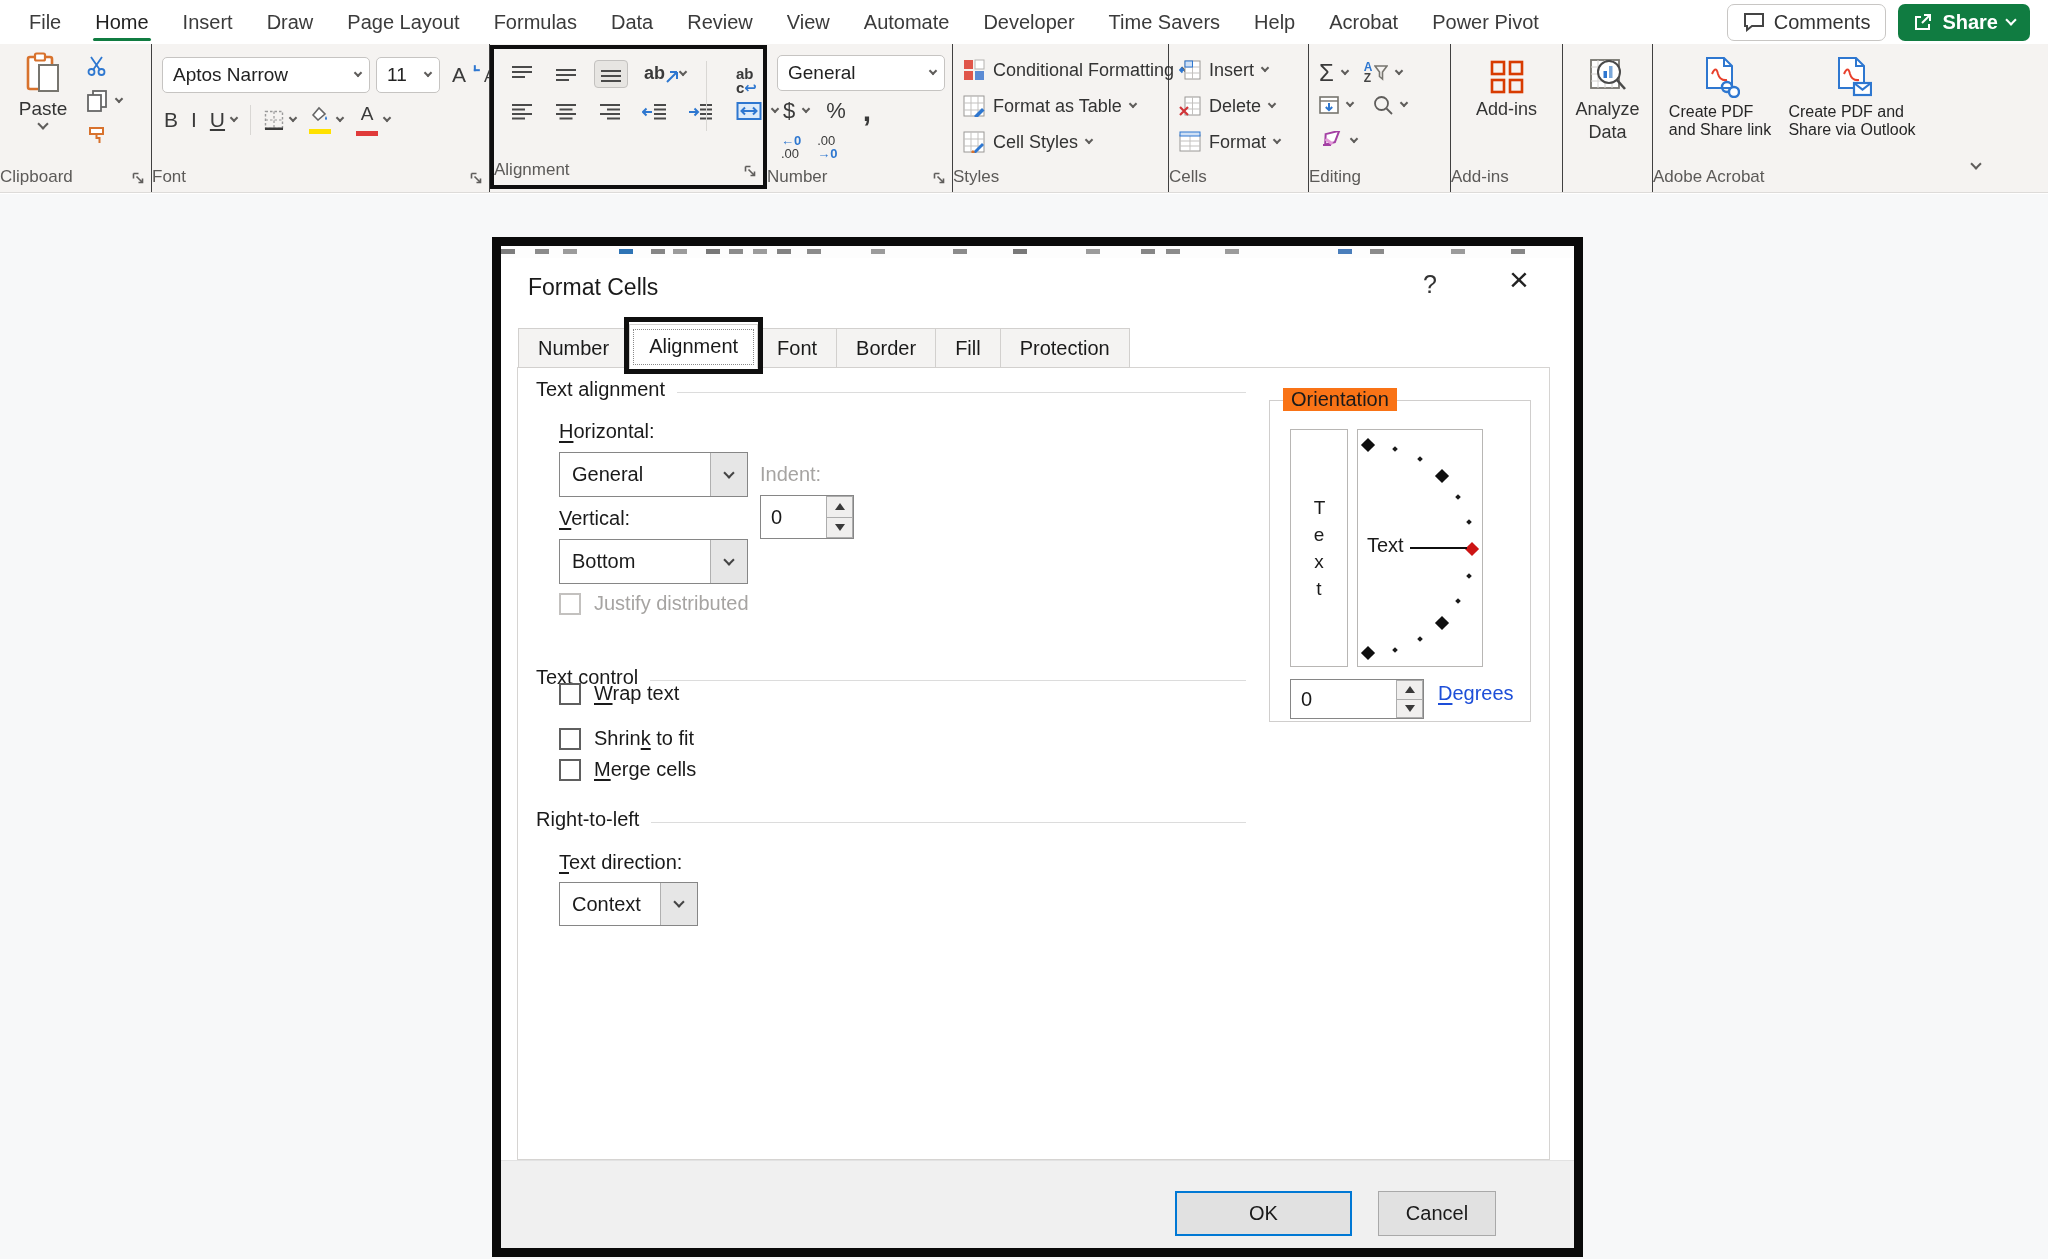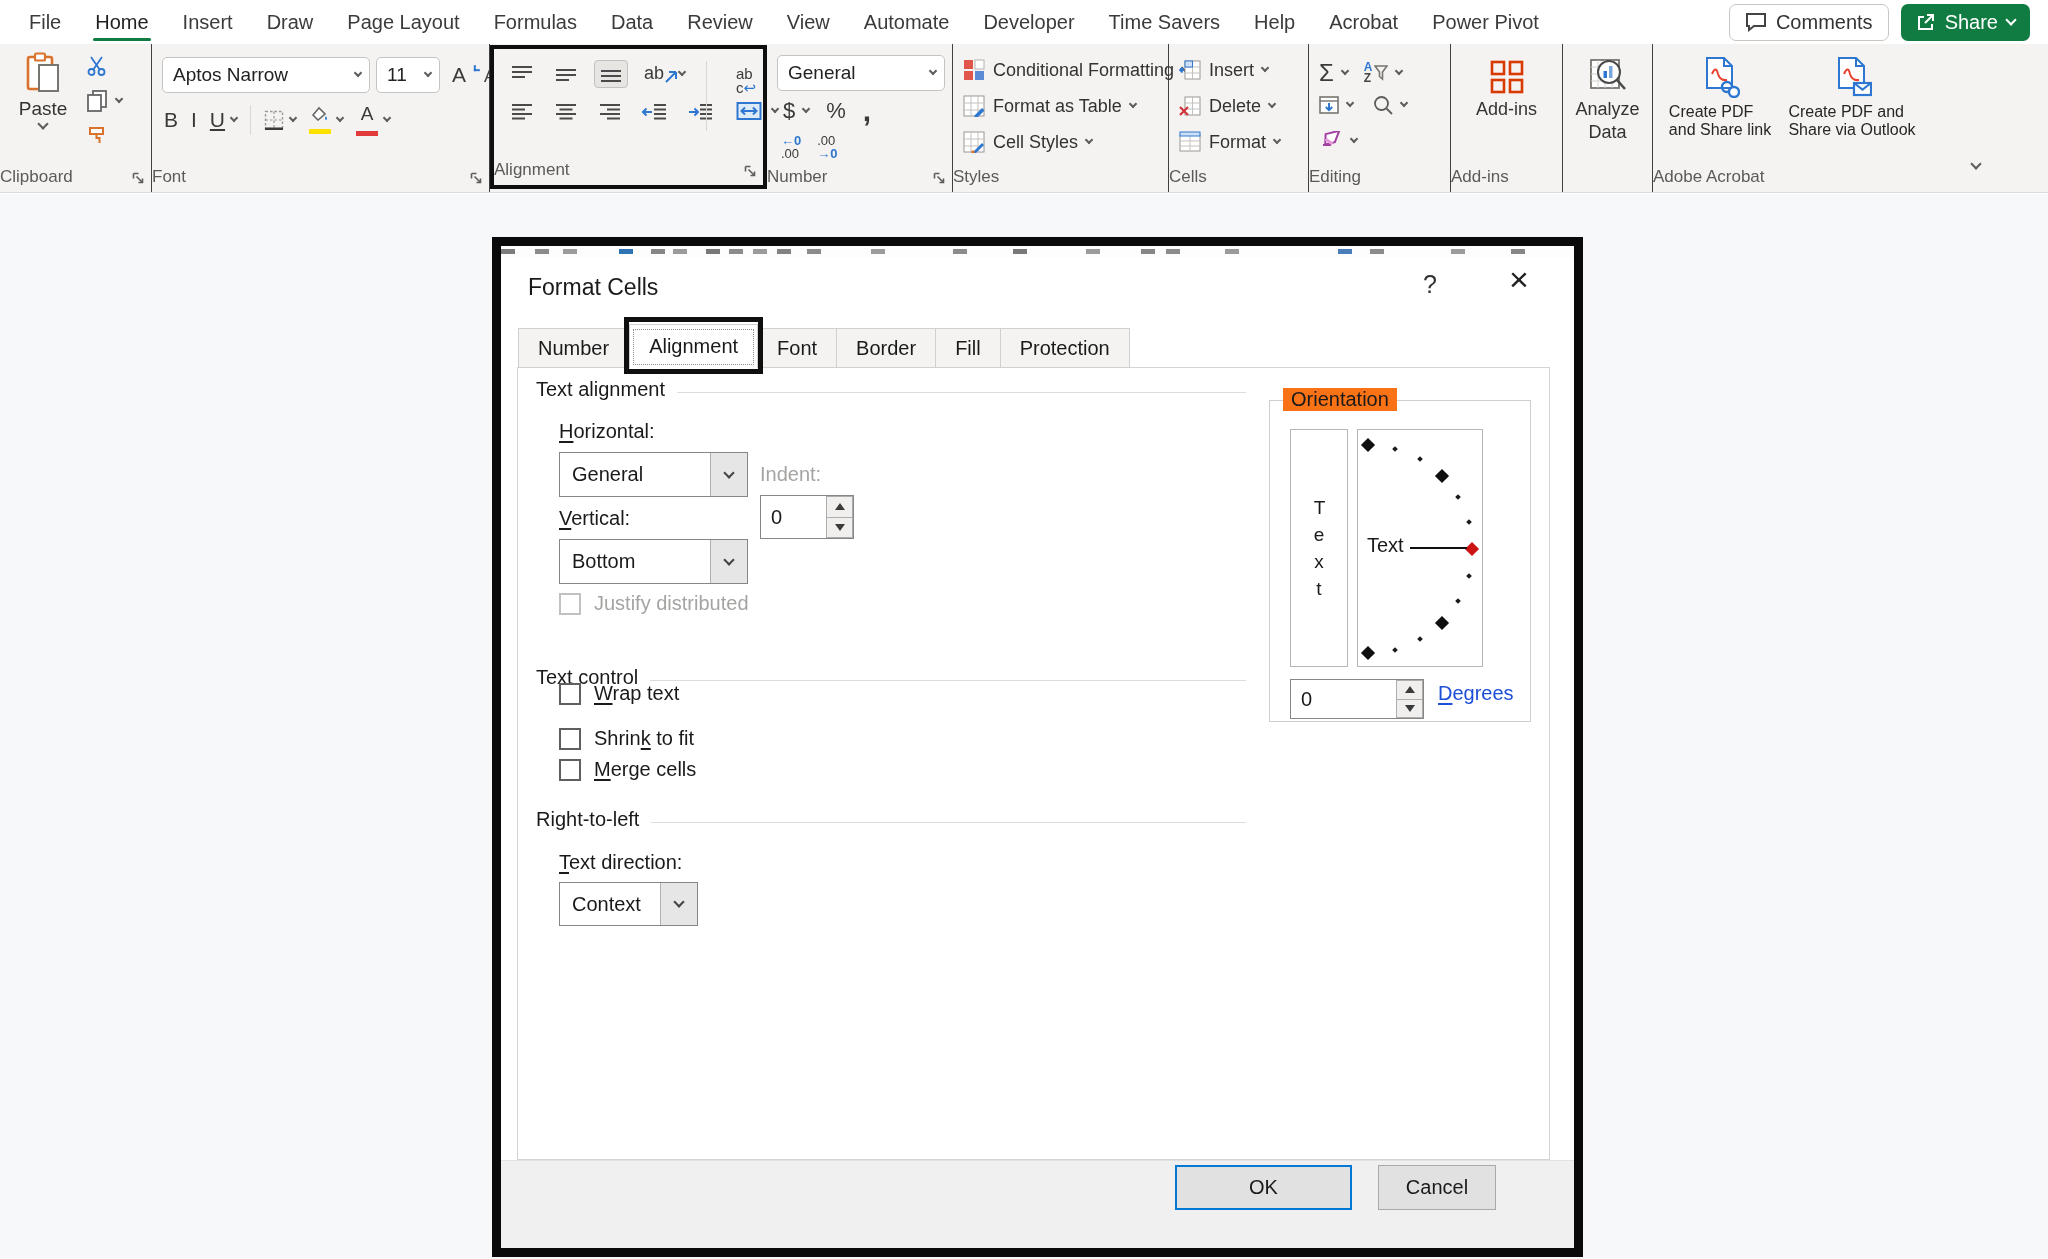--- a/index.html
+++ b/index.html
@@ -15,21 +15,21 @@
     background:#fff; display:flex; align-items:center; padding:18px 12px; }
   .menu-item { font-size:20px; color:#3b3b3b; padding:0 17px; height:44px;
     display:flex; align-items:center; position:relative; cursor:default; }
   .menu-item.active { color:#1f1f1f; font-weight:400; }
   .menu-item.active::after { content:""; position:absolute; left:15px; right:15px;
     bottom:3px; height:3px; background:#107C41; border-radius:2px; }
   .menubar-right { margin-left:auto; display:flex; gap:12px; align-items:center; padding-right:6px; }
   .comments-btn { display:flex; align-items:center; gap:9px; background:#fff;
     border:1px solid #c8c6c4; border-radius:7px; padding:6px 15px; font-size:20px; color:#333; }
   .share-btn { display:flex; align-items:center; gap:9px; background:#107C41;
-    border:none; border-radius:7px; padding:7px 15px; font-size:20px; color:#fff; }
+    border:none; border-radius:7px; padding:7px 15px; font-size:20px; color:#fff;font-weight:bold; }
   .chev { display:inline-block; width:8px; height:8px; border-right:2px solid #5f5d5b;
     border-bottom:2px solid #5f5d5b; transform:rotate(45deg); margin-top:-4px; }
   .chev.w { border-color:#fff; }
   .chev.sm { width:6px; height:6px; }
 
   
   .ribbon { position:absolute; left:0; top:44px; width:2048px; height:149px;
     background:#f5f3f1; border-bottom:1px solid #dddbd9; }
   .rgroup { position:absolute; top:0; height:148px; border-right:1px solid #404040; }
   .glabel { position:absolute; left:0; right:0; bottom:5px; 
@@ -56,21 +56,21 @@
   .combo-sm .v { flex:1; white-space:nowrap; overflow:hidden; }
   .fsz { font-size:21px; color:#3a3a3a; position:relative; padding:2px 6px; }
   .fsz .c { position:absolute; top:-2px; right:-5px; }
   .fontrow2 { position:absolute; left:12px; top:60px; display:flex; align-items:center; gap:13px; }
   .fb { font-size:21px; color:#3a3a3a; display:flex; align-items:center; gap:6px; }
   .fb .u { text-decoration:underline; }
   .vsep { width:1px; height:30px; background:#d9d7d4; }
   .colorbtn { display:flex; flex-direction:column; align-items:center; line-height:1; }
   .colorbtn .bar { width:22px; height:5px; margin-top:2px; }
   .alrow { position:absolute; display:flex; align-items:center; gap:12px; left:12px; }
-  .alrow.r1 { top:10px; } .alrow.r2 { top:50px; }
+  .alrow.r1 { top:10px;font-weight:bold; } .alrow.r2 { top:50px; }
   .albtn { display:flex; align-items:center; justify-content:center; padding:4px; border-radius:4px; }
   .albtn.sel { background:#e7e5e2; border:1px solid #c3c1bf; }
   .alsep { width:1px; height:70px; background:#d9d7d4; position:absolute; left:212px; top:12px; }
   .alright { position:absolute; left:226px; display:flex; align-items:center; gap:6px; }
   .ab-ic { font-size:18px; color:#3a3a3a; display:flex; align-items:flex-end; }
   .wrap-ic { font-size:15px; line-height:14px; color:#3a3a3a; text-align:left; }
   .blue { color:#2e77d0; }
   .numcombo { position:absolute; left:10px; top:11px; width:168px; }
   .numrow2 { position:absolute; left:16px; top:54px; display:flex; align-items:center; gap:17px; font-size:22px; color:#3a3a3a; }
   .numrow2 .comma { font-size:30px; font-weight:bold; line-height:20px; }
@@ -143,21 +143,21 @@
   .vtextbox .vt { width:1ch; word-break:break-all; font-size:19px; line-height:27px; text-align:center; color:#1a1a1a; }
   .dial { position:absolute; left:87px; top:28px; width:126px; height:238px; border:1px solid #b8b6b4; }
   .dm { position:absolute; width:10px; height:10px; background:#0f0f0f; transform:rotate(45deg); }
   .dm.red { background:#cc1414; }
   .ds { position:absolute; width:4px; height:4px; background:#1a1a1a; transform:rotate(45deg); }
   .dial-text { position:absolute; left:9px; top:104px; font-size:20px; color:#1a1a1a; }
   .dial-line { position:absolute; left:52px; top:117px; width:57px; height:2px; background:#0f0f0f; }
   .degspin { left:20px; top:278px; width:134px; height:40px; }
   .deglabel { position:absolute; left:168px; top:281px; font-size:20px; color:#1d4ed8; }
   .dlg-footer { position:absolute; left:0; right:0; bottom:0; height:88px; background:#f0f0f0; border-top:1px solid #e2e2e2; }
-  .btn { position:absolute; top:4px; height:45px; background:#e1e1e1; font-size:20px; color:#1a1a1a;
+  .btn { position:absolute; top:30px; height:45px; background:#e1e1e1; font-size:20px; color:#1a1a1a;
     display:flex; align-items:center; justify-content:center; }
   .btn.ok { left:674px; width:177px; border:2px solid #0078d4; }
   .btn.cancel { left:877px; width:118px; border:1px solid #a9a9a9; }
 
   .icw { display:flex; align-items:center; justify-content:center; }
 </style>
 </head>
 <body>
 
 <div class="menubar">

